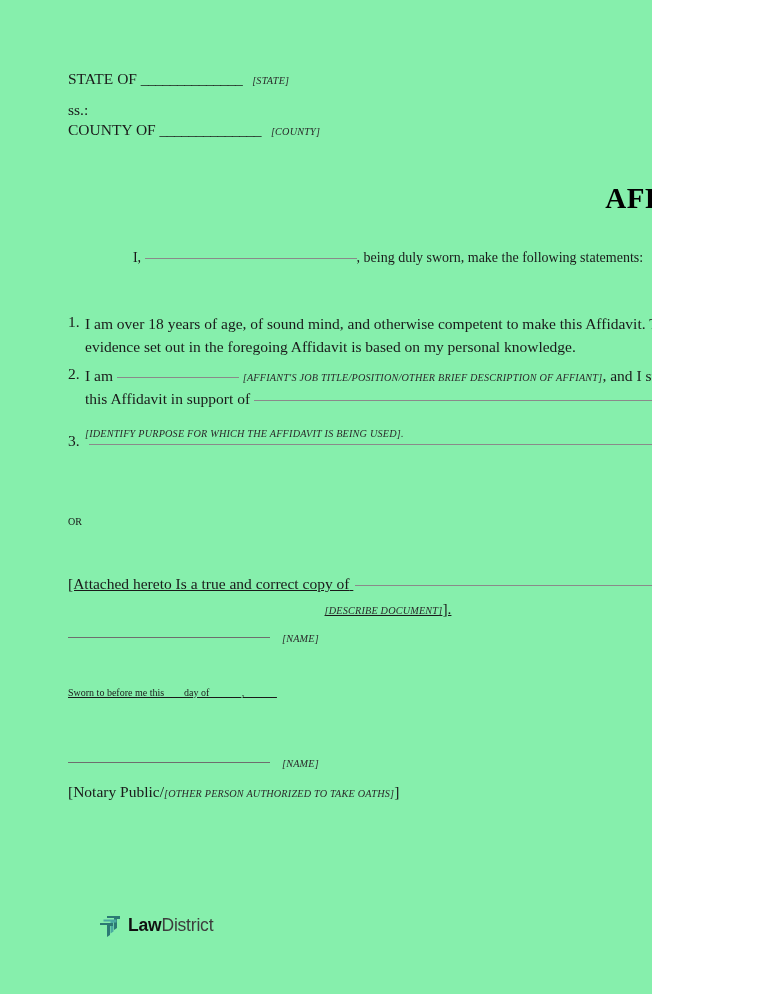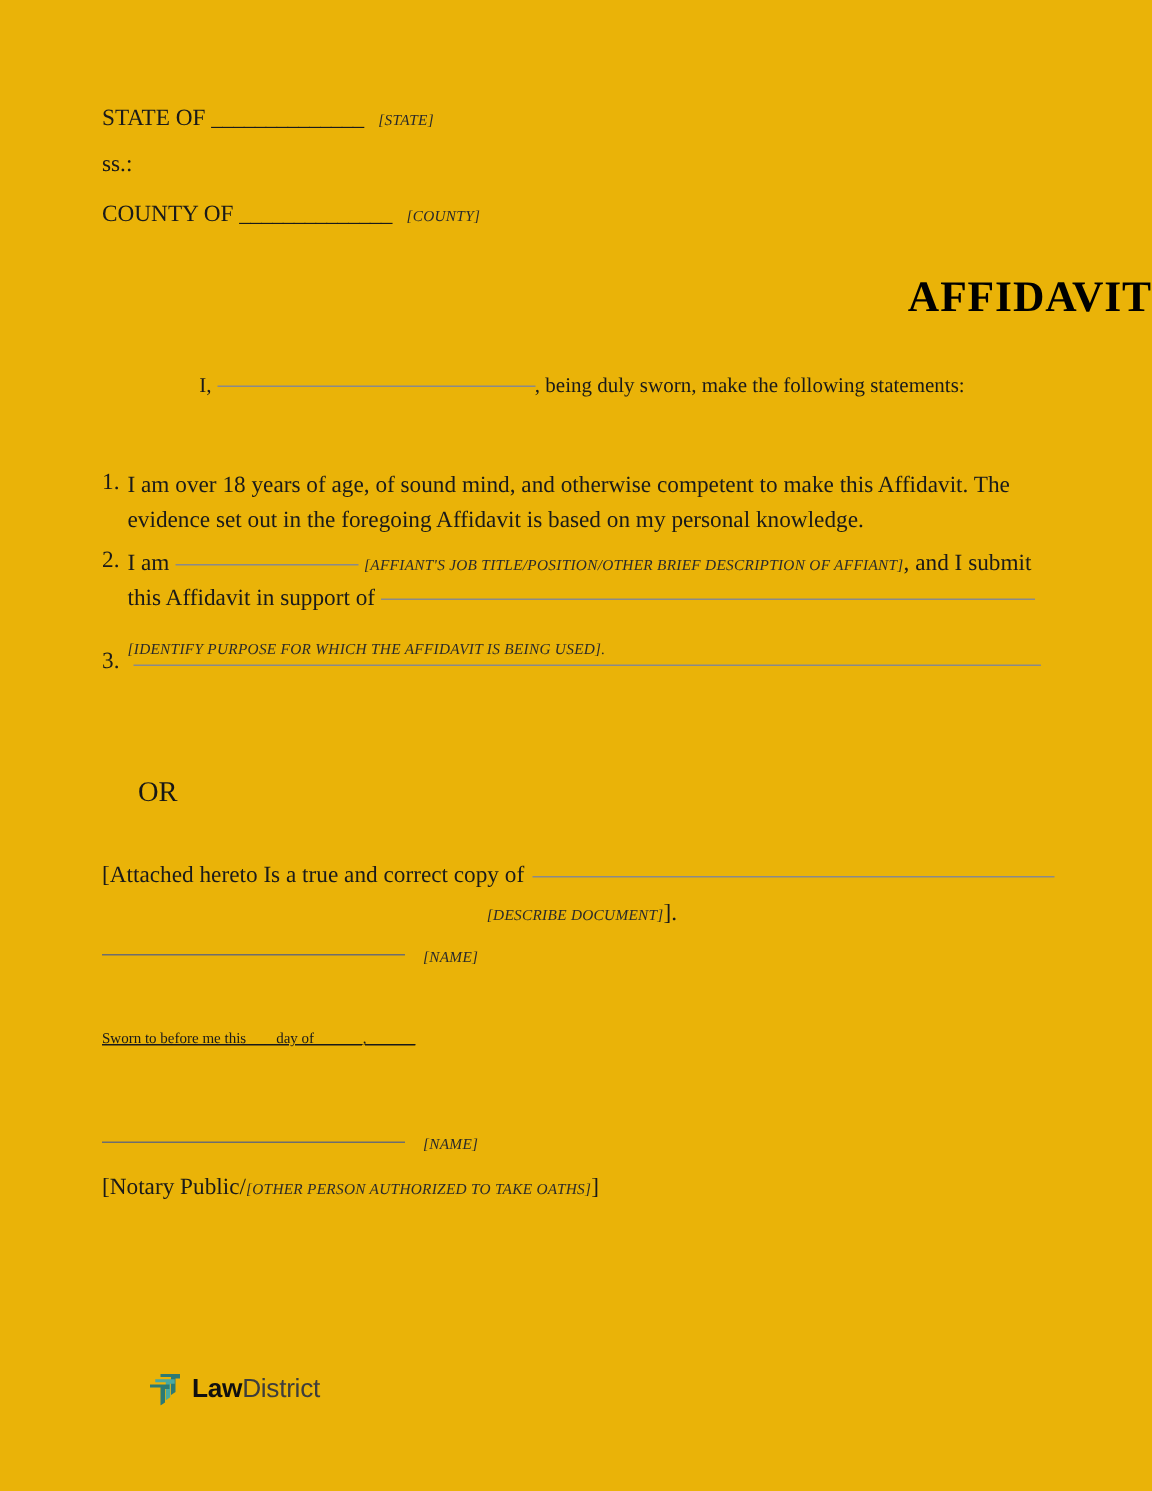--- a/index.html
+++ b/index.html
@@ -3,23 +3,23 @@
 <meta charset="utf-8">
 <title>Affidavit</title>
 <style>
   html, body {
     margin: 0;
     padding: 0;
     background: #ffffff;
   }
   .page {
     position: relative;
-    width: 768px;
+    width: 652px;
     height: 994px;
-    background: #eab308;
+    background: #86efac;
     font-family: "Liberation Serif", "DejaVu Serif", serif;
     color: #1a1a1a;
     overflow: hidden;
   }
 
   
   .body-text {
     font-size: 15.5px;
     line-height: 1.45;
     color: #171717;
@@ -41,21 +41,21 @@
     letter-spacing: -0.5px;
   }
 
   
   .hdr {
     position: absolute;
     left: 68px;
   }
   .hdr-state   { top: 70px;  }
   .hdr-ss      { top: 101px; }
-  .hdr-county  { top: 134px; }
+  .hdr-county  { top: 121px; }
 
   .hdr .line-main {
     font-size: 15.5px;
     white-space: nowrap;
   }
   .hdr .tag { margin-left: 6px; }
 
   
   .title {
     position: absolute;
@@ -120,32 +120,32 @@
     margin-left: 17px;
     display: block;
     margin-top: 6px;
   }
 
   
   .or-text {
     position: absolute;
     top: 515px;
     left: 68px;
-    font-size: 19px;
-    margin-left: 24px;
+    font-size: 10px;
   }
 
   
   .attached {
     position: absolute;
     top: 572px;
     left: 68px;
     width: 640px;
     font-size: 15.5px;
     line-height: 1.5;
+    text-decoration: underline;
   }
   .attached .rule-d {
     width: 348px;
     margin-left: 2px;
   }
   .attached .second-line {
     display: block;
     margin-top: 2px;
     text-align: center;
   }

